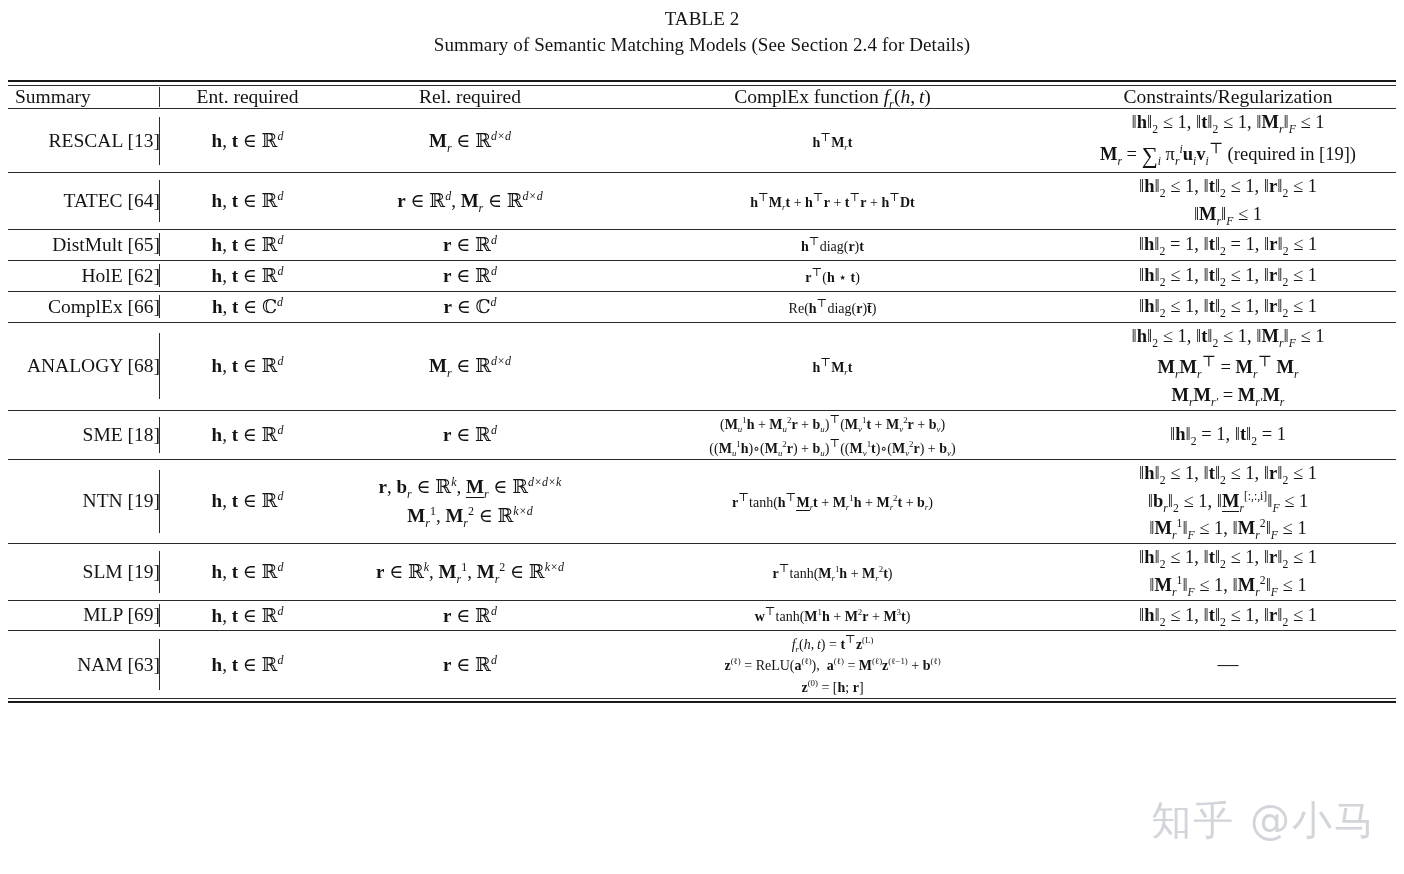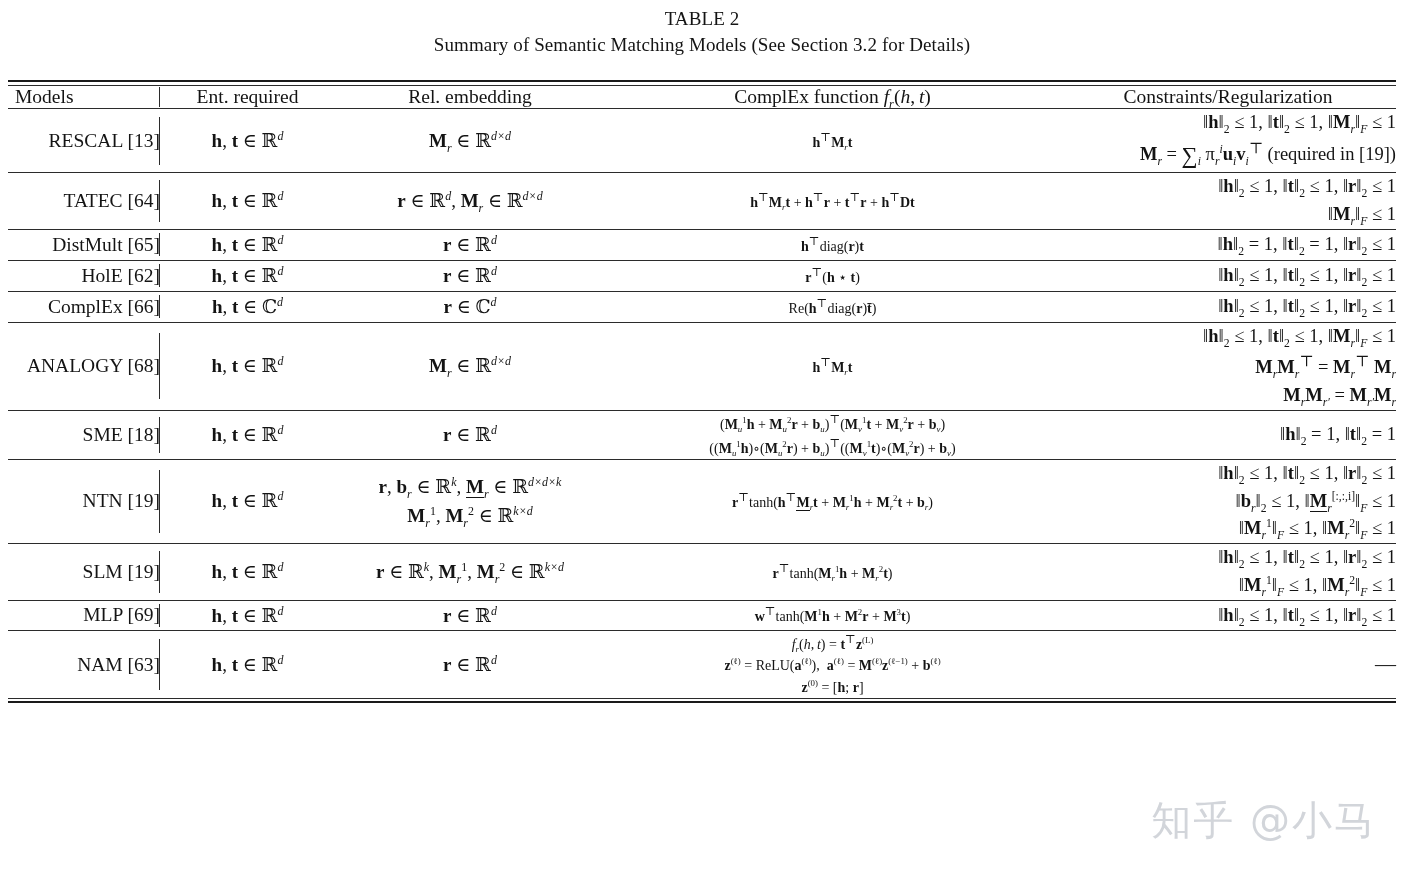--- a/index.html
+++ b/index.html
@@ -85,21 +85,21 @@
   .hdr td.method-cell .vdiv { top: 6%; height: 88%; }
 
   
   td.math-cell {
     text-align: center;
     font-size: 19px;
     line-height: 1.52;
     padding: 13px 4px;
   }
   td.cons-cell {
-    text-align: right;
+    text-align: center;
     font-size: 18.5px;
     line-height: 1.5;
     padding: 13px 6px 13px 16px;
   }
   td.score-cell { font-size: 14px; }
 
   
   .mathline { white-space: nowrap; }
   .bb  { font-weight: bold; }                         
   .bbb { font-family: "DejaVu Serif", serif; }         
@@ -132,21 +132,21 @@
     user-select: none;
     white-space: nowrap;
     margin-left: 32px;
   }
 </style>
 </head>
 <body>
 
 <div class="caption">
   <div class="caption-line">TABLE 2</div>
-  <div class="caption-line">Summary of Semantic Matching Models (See Section 3.2 for Details)</div>
+  <div class="caption-line">Summary of Semantic Matching Models (See Section 2.4 for Details)</div>
 </div>
 
 <div class="table-wrap">
 <table class="matrix">
   <colgroup>
     <col class="c-method">
         <col class="c-ent">
         <col class="c-rel">
         <col class="c-score">
         <col class="c-cons">
@@ -156,28 +156,28 @@
         <tr class="rule-row">
     <td colspan="5">
             <div class="rule-top"></div>
             <div style="height:2.5px"></div>
             <div class="rule-thin"></div>
           </td>
   </tr>
 
   <tr class="hdr">
     <td class="method-cell">
-      <span>Models</span>
+      <span>Summary</span>
       <span class="vdiv"></span>
     </td>
     <td>
       <span>Ent. required</span>
     </td>
     <td>
-      <span>Rel. embedding</span>
+      <span>Rel. required</span>
     </td>
     <td>
       <span>ComplEx function</span>
       <span class="mathline">
         <i>f</i><sub class="down">r</sub>(<i>h</i>, <i>t</i>)
       </span>
     </td>
     <td>
       <span>Constraints/Regularization</span>
     </td>

